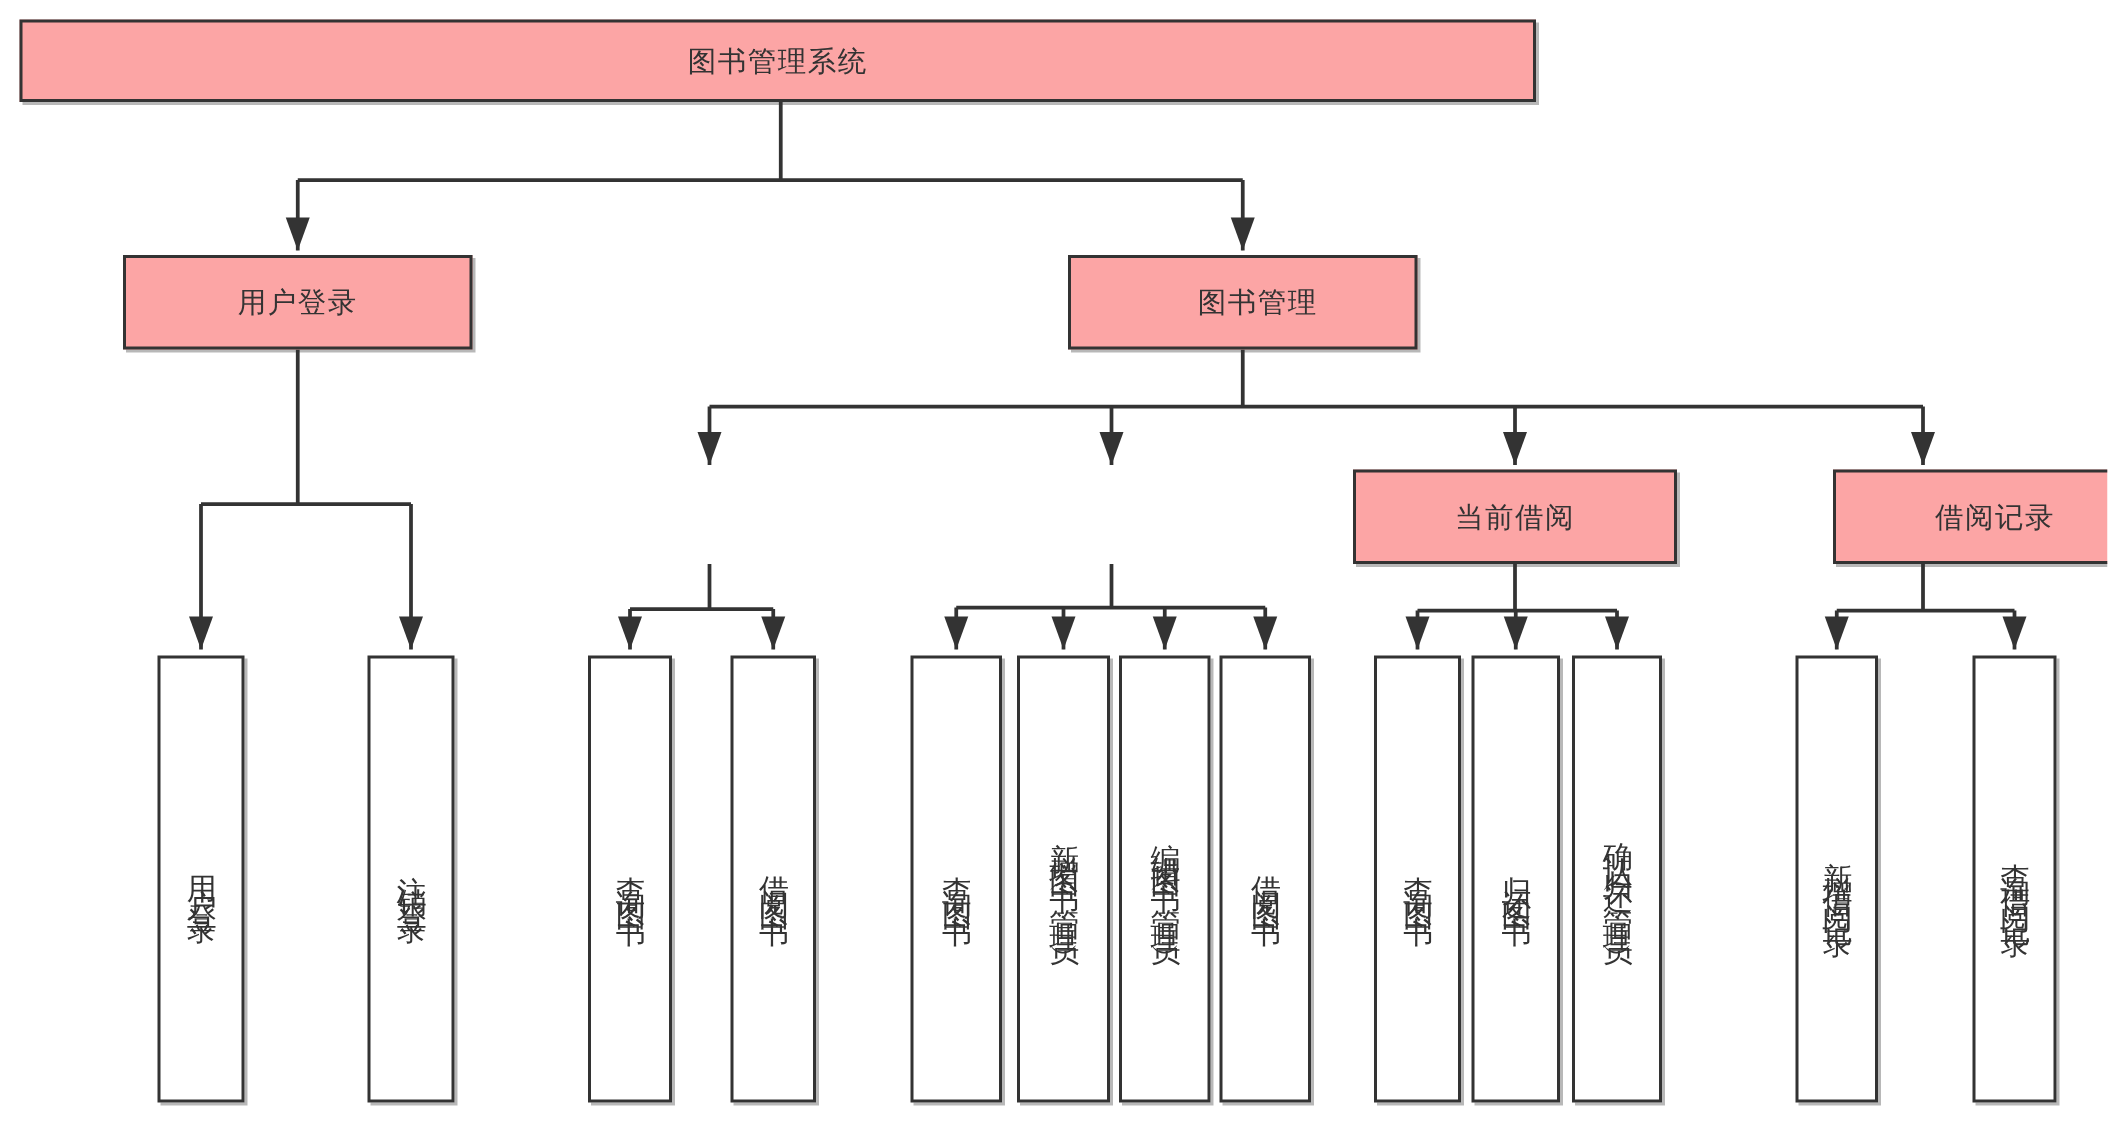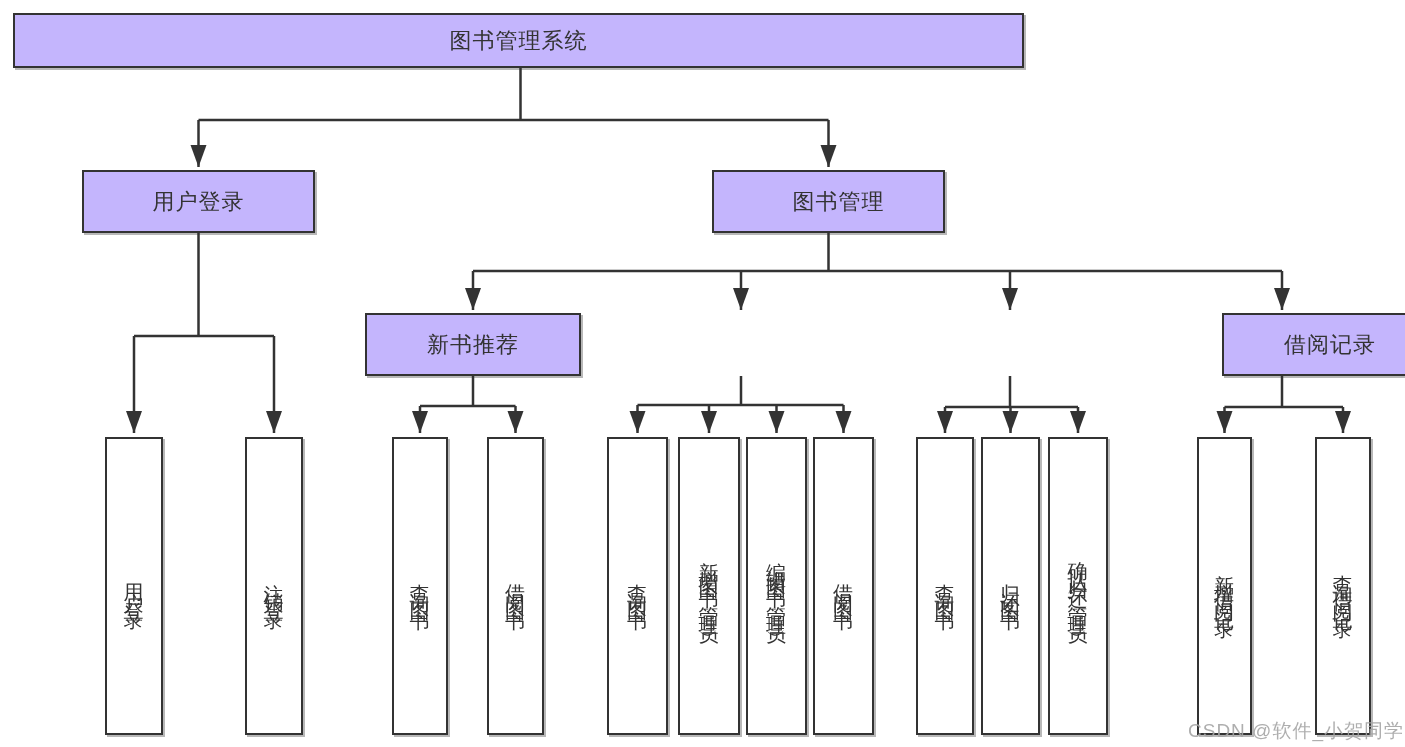--- a/index.html
+++ b/index.html
@@ -17,29 +17,29 @@
   }
   #connectors {
     position: absolute;
     left: 0; top: 0;
     width: 1405px;
     height: 747px;
     pointer-events: none;
   }
   .node {
     position: absolute;
-    background: #c4b5fd;
+    background: #fca5a5;
     border: 2px solid #333333;
     box-shadow: 2px 2px 0 rgba(51,51,51,0.35);
     display: flex;
     align-items: center;
     justify-content: center;
     box-sizing: border-box;
     color: #333333;
-    font-size: 22px;
+    font-size: 19px;
     letter-spacing: 1px;
   }
   .leaf {
     position: absolute;
     background: #ffffff;
     border: 2px solid #333333;
     box-shadow: 2px 2px 0 rgba(51,51,51,0.35);
     display: flex;
     align-items: center;
     justify-content: center;
@@ -115,22 +115,22 @@
     <span>图书管理系统</span>
   </div>
 
   <div class="node" style="left:82px; top:170px; width:233px; height:63px;">
     <span>用户登录</span>
   </div>
   <div class="node" style="left:712px; top:170px; width:233px; height:63px;padding-left:20px;">
     <span>图书管理</span>
   </div>
 
-  <div class="node" style="left:365px; top:313px; width:216px; height:63px;">
-    <span>新书推荐</span>
+  <div class="node" style="left:902px; top:313px; width:216px; height:63px;">
+    <span>当前借阅</span>
   </div>
   <div class="node" style="left:1174px; top:313px; width:216px; height:63px;margin-left:48px;">
     <span>借阅记录</span>
   </div>
 
   <div class="leaf" style="left:105px; top:437px; width:58px; height:298px;">
     <span class="vtext">用户登录</span>
   </div>
   <div class="leaf" style="left:245px; top:437px; width:58px; height:298px;">
     <span class="vtext">注销登录</span>
@@ -166,15 +166,14 @@
     <span class="vtext">确认归还（管理员）</span>
   </div>
 
   <div class="leaf" style="left:1197px; top:437px; width:55px; height:298px;">
     <span class="vtext">新增借阅记录</span>
   </div>
   <div class="leaf" style="left:1315px; top:437px; width:56px; height:298px;">
     <span class="vtext">查询借阅记录</span>
   </div>
 
-  <div id="watermark">CSDN @软件_小贺同学</div>
 
 </div>
 
 </body></html>

